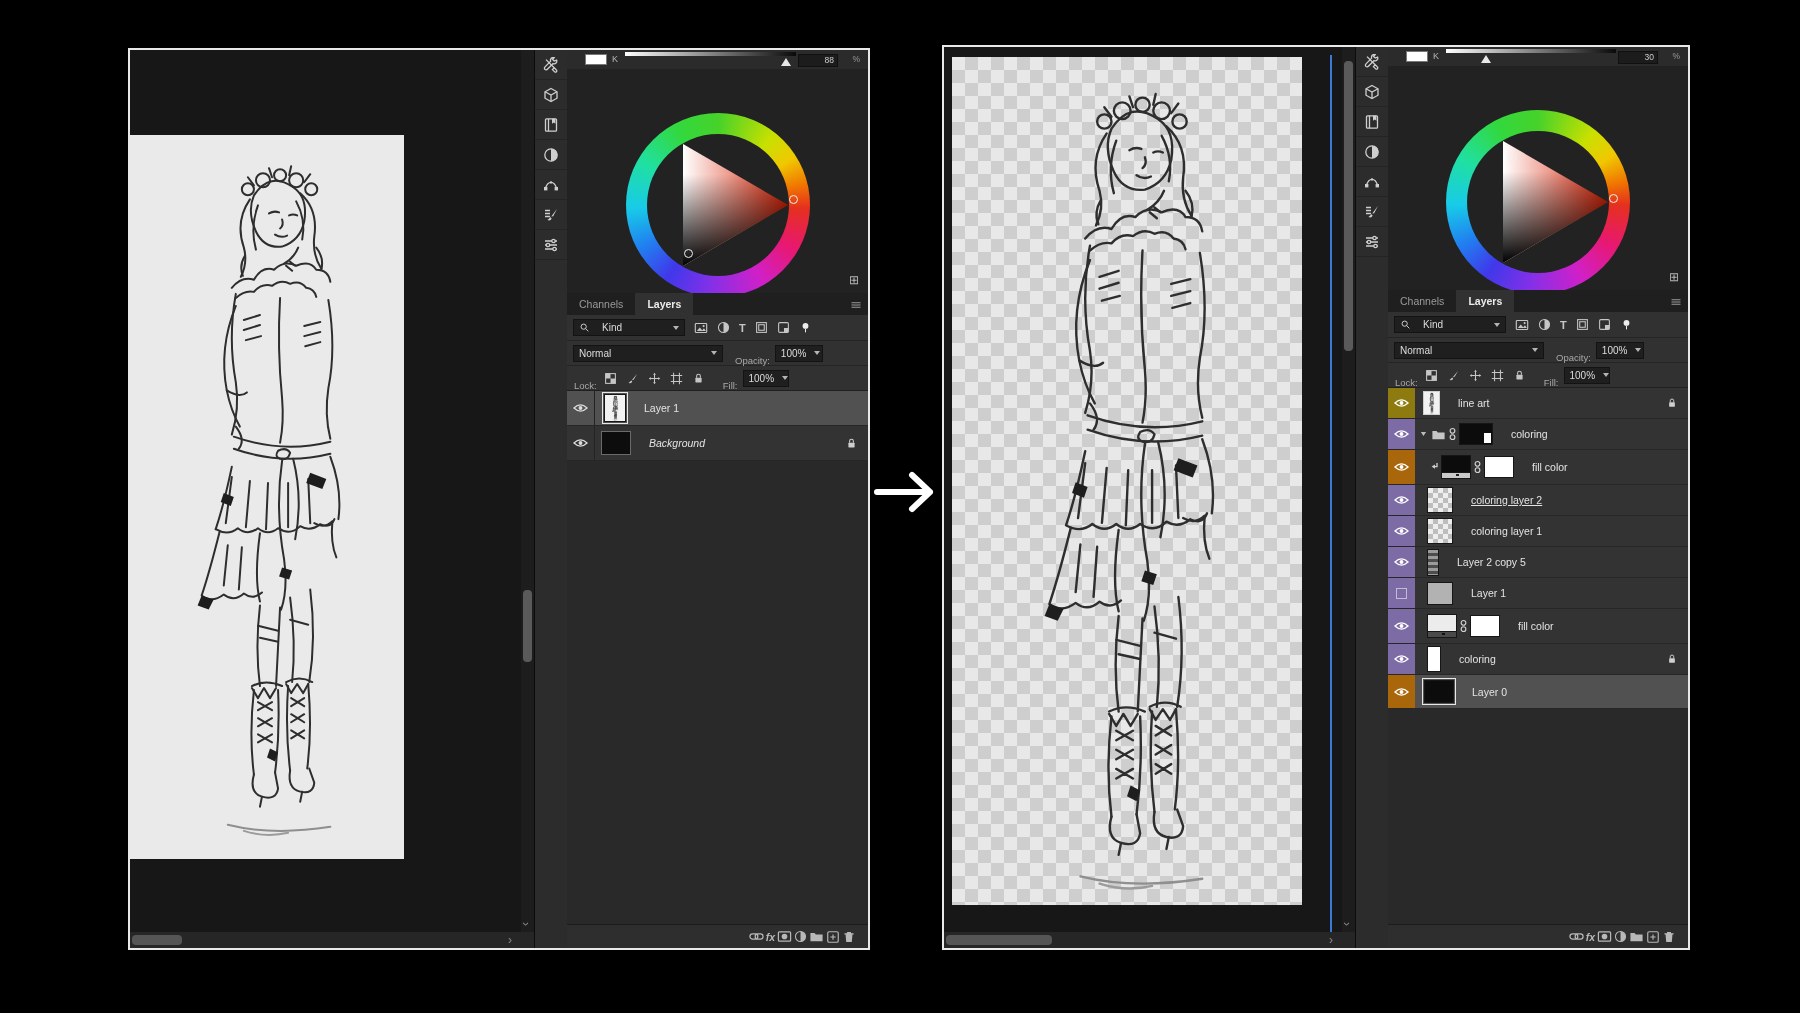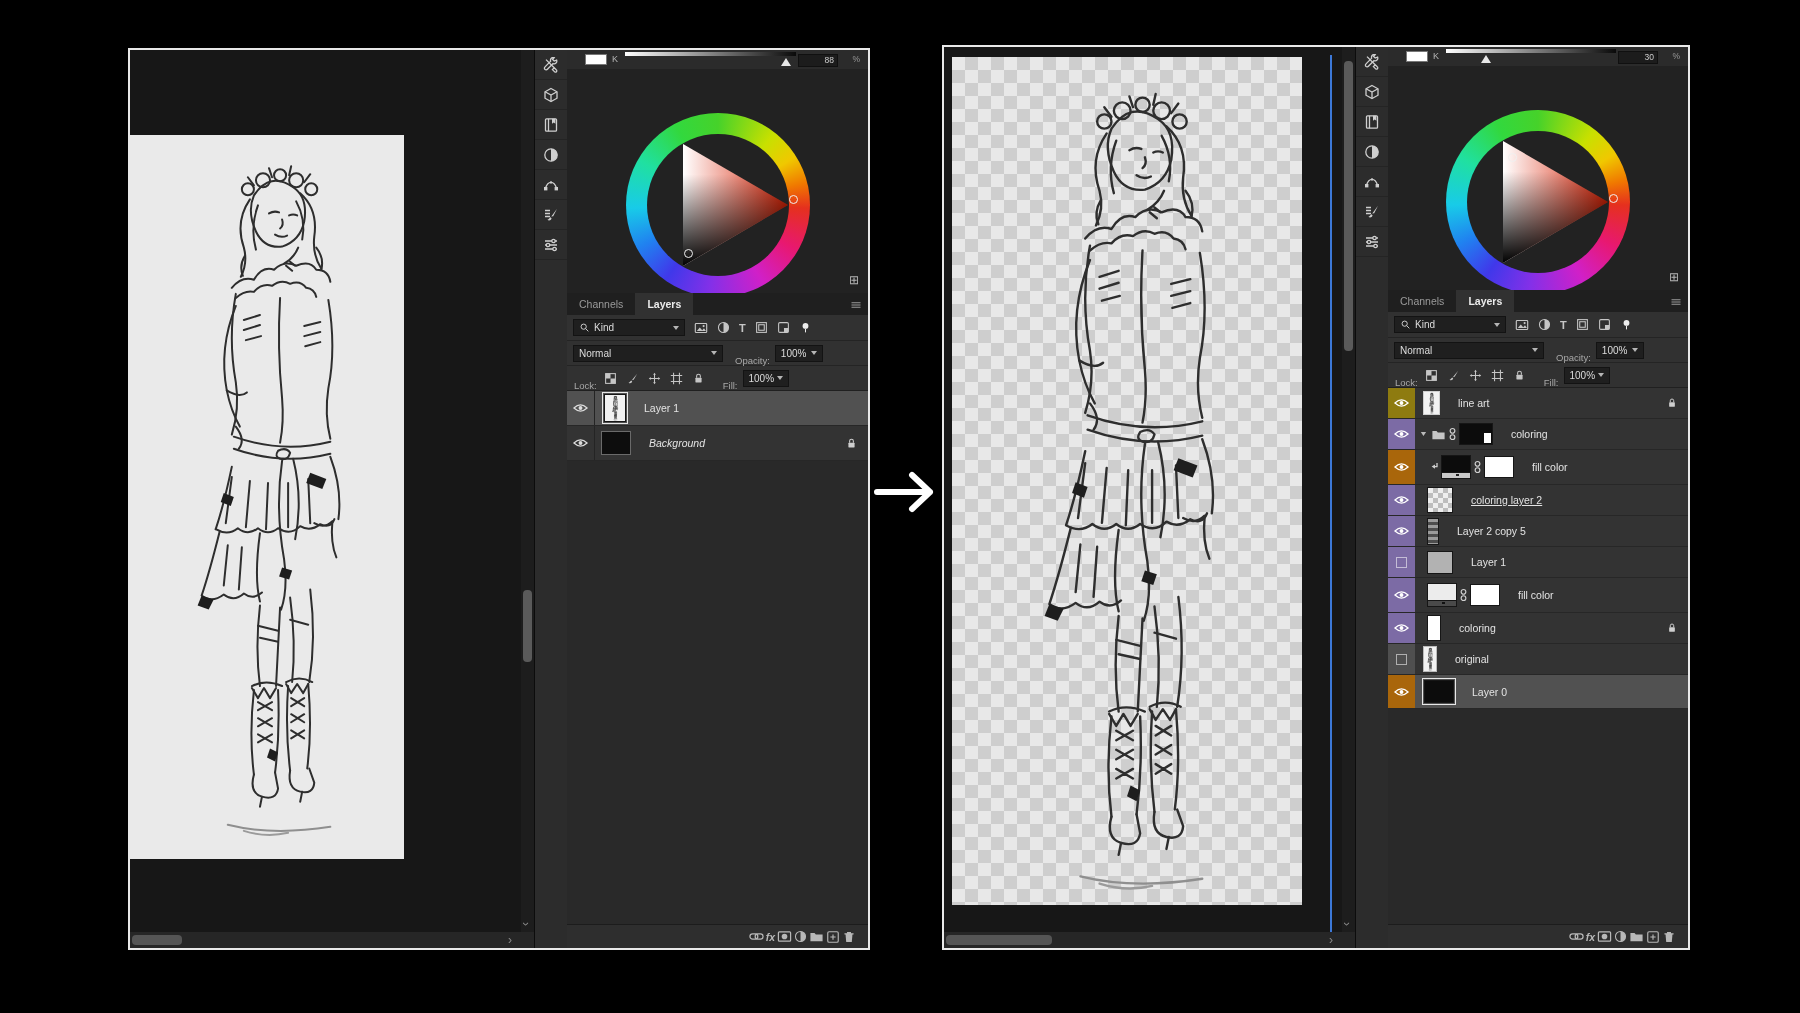--- a/index.html
+++ b/index.html
@@ -71,21 +71,21 @@
   .layerspanel{flex:1;display:flex;flex-direction:column;background:#2b2b2b;min-height:0;}
   .tabbar{height:22px;background:#1f1f1f;display:flex;align-items:stretch;position:relative;flex:none;}
   .tab{padding:0 12px;font-size:10.5px;color:#9a9a9a;display:flex;align-items:center;}
   .tab.active{background:#313131;color:#ececec;font-weight:bold;}
   .panelmenu{position:absolute;right:6px;top:6px;color:#9a9a9a;}
 
   .ctl{background:#313131;flex:none;display:flex;align-items:center;position:relative;color:#c8c8c8;}
   .filterrow{height:25px;border-bottom:1px solid #242424;}
   .blendrow{height:24px;border-bottom:1px solid #242424;}
   .lockrow{height:24px;border-bottom:1px solid #202020;align-items:center;}
-  .box{background:#1f1f1f;border:1px solid #131313;color:#ddd;font-size:10px;display:flex;align-items:center;height:17px;box-sizing:border-box;padding:0 5px;}
+  .box{background:#1f1f1f;border:1px solid #131313;color:#ddd;font-size:10px;display:flex;align-items:center;height:17px;box-sizing:border-box;padding:0 5px;gap:8px;}
   .caret{width:0;height:0;border-left:3.5px solid transparent;border-right:3.5px solid transparent;border-top:4px solid #b5b5b5;margin-left:auto;}
   .ctl-label{font-size:9.5px;color:#a8a8a8;margin-top:15px;}
   .fic{margin-left:9px;color:#c6c6c6;display:flex;align-items:center;}
   .ticon{font-size:11px;font-weight:bold;color:#c6c6c6;}
 
   .rows{flex:1;background:#292929;overflow:hidden;min-height:0;}
   .row{display:flex;align-items:center;height:30px;background:#333;border-bottom:1px solid #272727;position:relative;}
   .row.sel{background:#515151;}
   .eyecell{width:27px;align-self:stretch;flex:none;display:flex;align-items:center;justify-content:center;
     border-right:1px solid #242424;color:#dcdcdc;}
@@ -815,20 +815,30 @@
           <div class="tagcell tag-purple">
               <svg class="ic" width="15" height="10">
                 <use href="#i-eye"></use>
               </svg>
             </div>
           <span class="sp" style="width:12px"></span>
           <div class="thumb checker-s" style="width:26px;height:26px"></div>
           <span class="label u">coloring layer 2</span>
         </div>
 
+        <div class="row">
+          <div class="tagcell tag-purple">
+              <svg class="ic" width="15" height="10">
+                <use href="#i-eye"></use>
+              </svg>
+            </div>
+          <span class="sp" style="width:12px"></span>
+          <div class="thumb checker-s" style="width:26px;height:26px"></div>
+          <span class="label">coloring layer 1</span>
+        </div>
 
         <div class="row">
           <div class="tagcell tag-purple">
               <svg class="ic" width="15" height="10">
                 <use href="#i-eye"></use>
               </svg>
             </div>
           <span class="sp" style="width:12px"></span>
           <div class="thumb stripes" style="width:12px;height:27px"></div>
           <span class="label">Layer 2 copy 5</span>
@@ -873,31 +883,20 @@
           <span class="sp" style="width:12px"></span>
           <div class="thumb" style="width:14px;height:26px;background:#ffffff"></div>
           <span class="label">coloring</span>
           <span class="rlock">
               <svg class="ic" width="12" height="12">
                 <use href="#i-lock"></use>
               </svg>
             </span>
         </div>
 
-        <div class="row">
-          <div class="tagcell tag-none">
-              <span class="cb"></span>
-            </div>
-          <div class="thumb" style="width:14px;height:26px;margin-left:8px;background:#f2f2f2;border-color:#bbb">
-            <svg class="art-thumb" width="12" height="24" viewBox="0 0 270 720" preserveAspectRatio="xMidYMid meet">
-                <use href="#figure-art"></use>
-              </svg>
-          </div>
-          <span class="label">original</span>
-        </div>
 
         <div class="row sel" style="height:33px">
           <div class="tagcell tag-orange">
               <svg class="ic" width="15" height="10">
                 <use href="#i-eye"></use>
               </svg>
             </div>
           <div class="thumb selframe" style="width:30px;height:23px;margin-left:9px;background:#0c0c0c"></div>
           <span class="label">Layer 0</span>
         </div>

